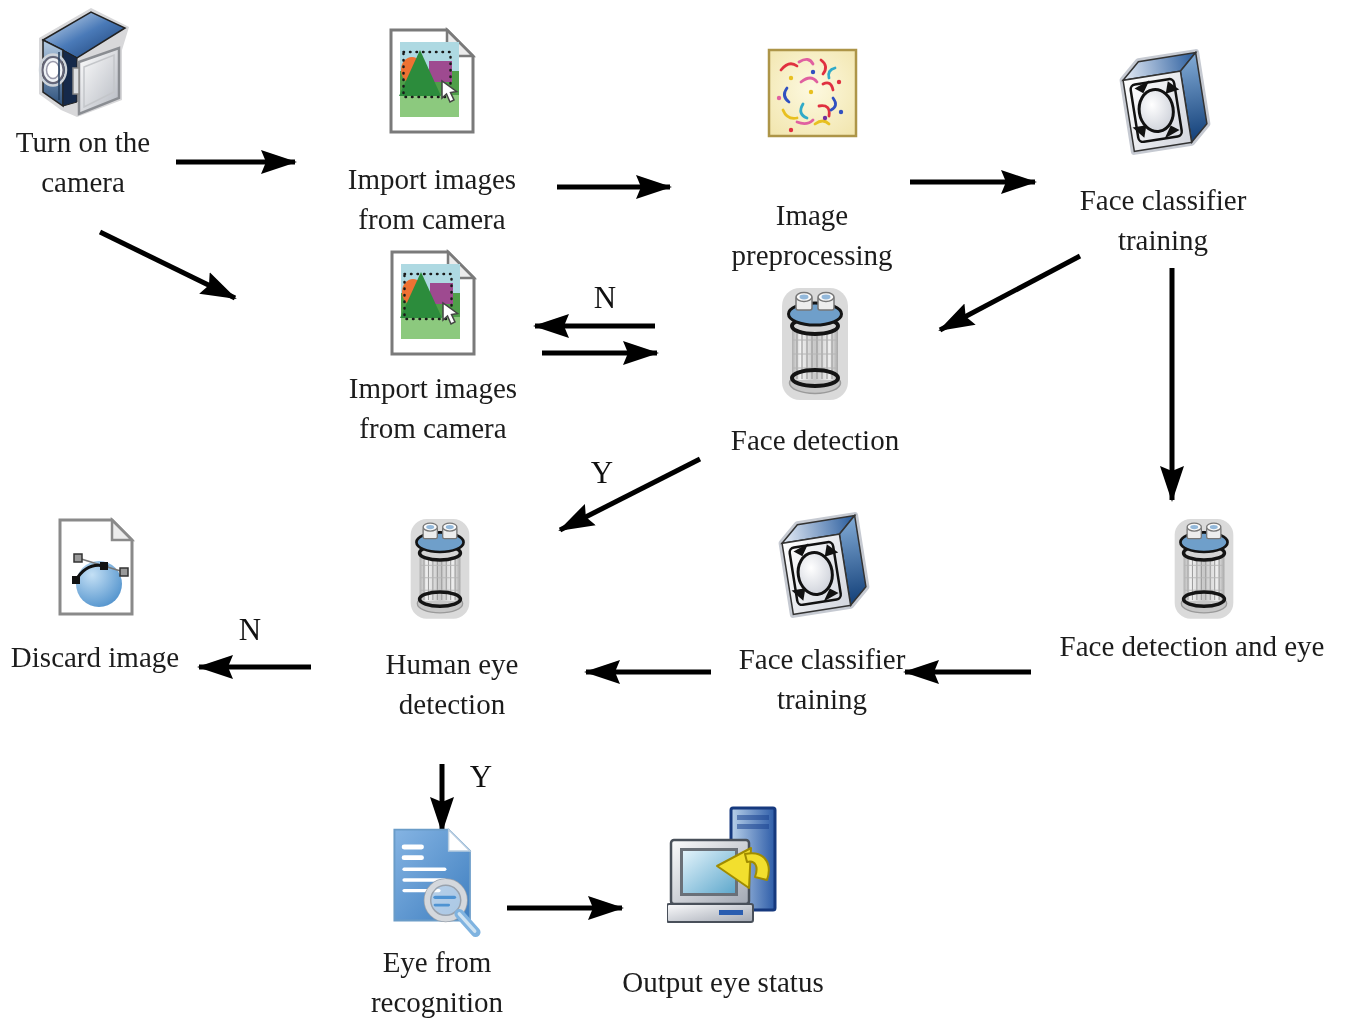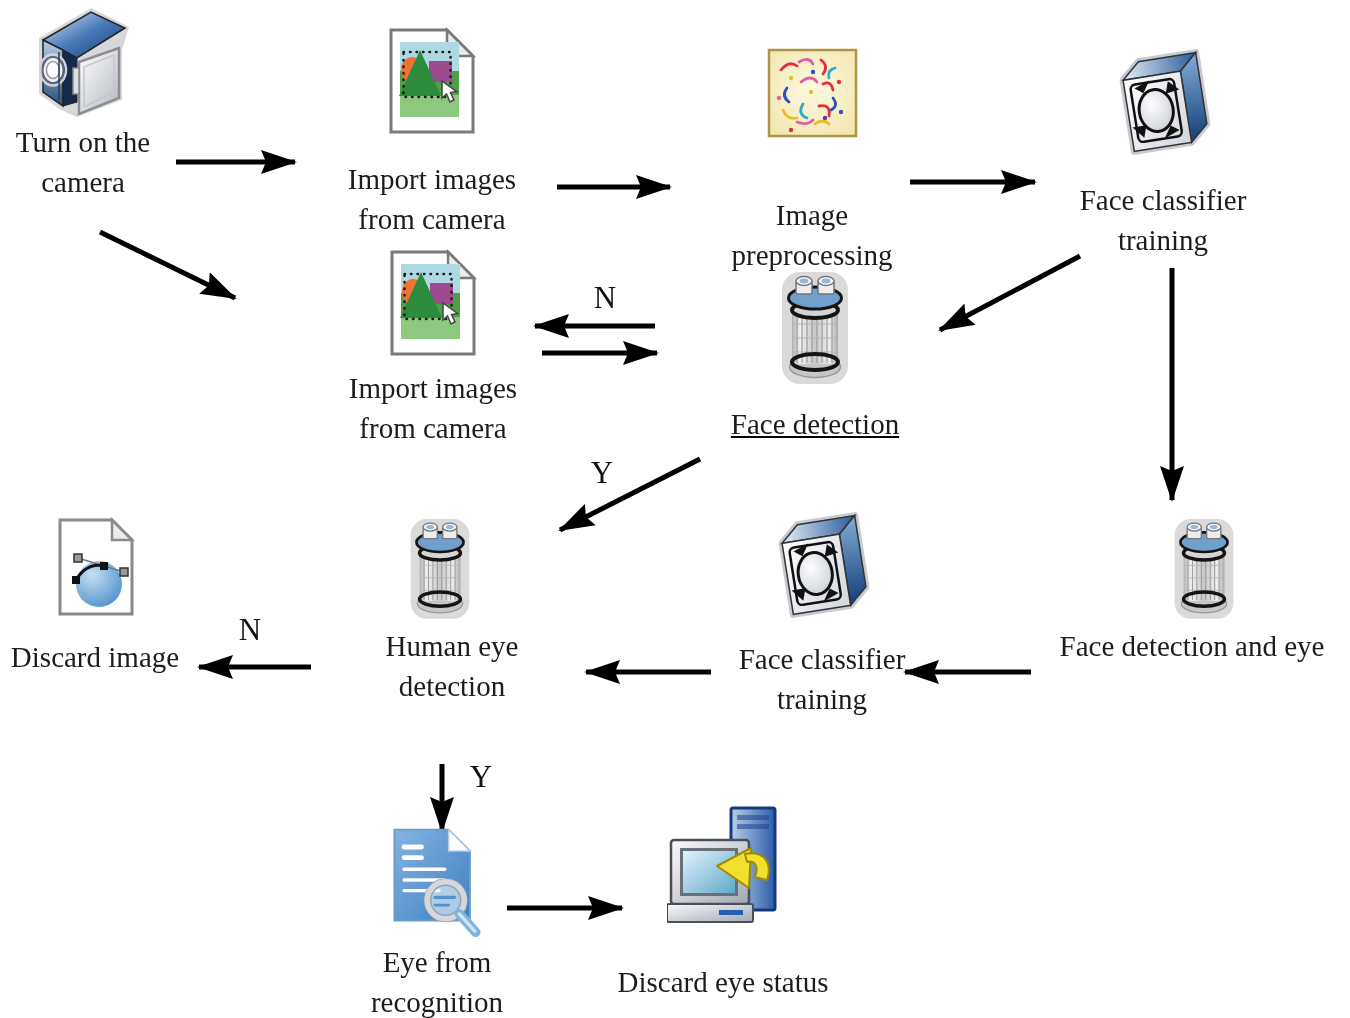--- a/index.html
+++ b/index.html
@@ -252,21 +252,21 @@
       <svg viewBox="0 0 90 110">
           <use href="#sym-imagefile"></use>
         </svg>
     </div>
     <div class="label" style="margin-top:10px;">
       <span>Import images</span>
       <span>from camera</span>
     </div>
   </div>
 
-  <div class="node" style="left:705px;top:268px;width:220px;text-decoration:underline;">
+  <div class="node" style="left:705px;top:284px;width:220px;">
     <div class="icon" style="width:76px;height:118px;">
       <svg viewBox="0 0 72 118">
           <use href="#sym-cylinder"></use>
         </svg>
     </div>
     <div class="label" style="margin-top:18px;">
       <span>Face detection</span>
     </div>
   </div>
 
@@ -289,21 +289,21 @@
       <span>Discard image</span>
     </div>
   </div>
 
   <div class="node" style="left:342px;top:510px;width:220px;">
     <div class="icon" style="width:64px;height:116px;transform:translateX(-12px);">
       <svg viewBox="0 0 72 118">
           <use href="#sym-cylinder"></use>
         </svg>
     </div>
-    <div class="label" style="margin-top:0;">
+    <div class="label" style="margin-top:18px;">
       <span>Human eye</span>
       <span>detection</span>
     </div>
   </div>
 
   <div class="node" style="left:707px;top:503px;width:230px;">
     <div class="icon" style="width:100px;height:122px;">
       <svg viewBox="0 0 100 122">
           <use href="#sym-classifier"></use>
         </svg>
@@ -364,21 +364,21 @@
         <rect x="16" y="47" width="52" height="42" fill="url(#scrGrad)"></rect>
         <rect x="0" y="100" width="86" height="18" rx="2" fill="url(#monGrad)" stroke="#49505a" stroke-width="2"></rect>
         <rect x="52" y="106" width="24" height="5" fill="#2a5db0"></rect>
         <g fill="#f2df2e" stroke="#a08c00" stroke-width="2" stroke-linejoin="round">
           <polygon points="50,62 84,44 82,84"></polygon>
           <path d="M78,50 C96,46 106,58 100,76 L88,73 C92,62 88,56 80,58 Z"></path>
         </g>
       </svg>
     </div>
     <div class="label" style="margin-top:36px;">
-      <span>Discard eye status</span>
+      <span>Output eye status</span>
     </div>
   </div>
 
   <div class="edge-label" style="left:605px;top:283px;">N</div>
   <div class="edge-label" style="left:602px;top:458px;">Y</div>
   <div class="edge-label" style="left:250px;top:615px;">N</div>
   <div class="edge-label" style="left:481px;top:762px;">Y</div>
 
 </div>
 

